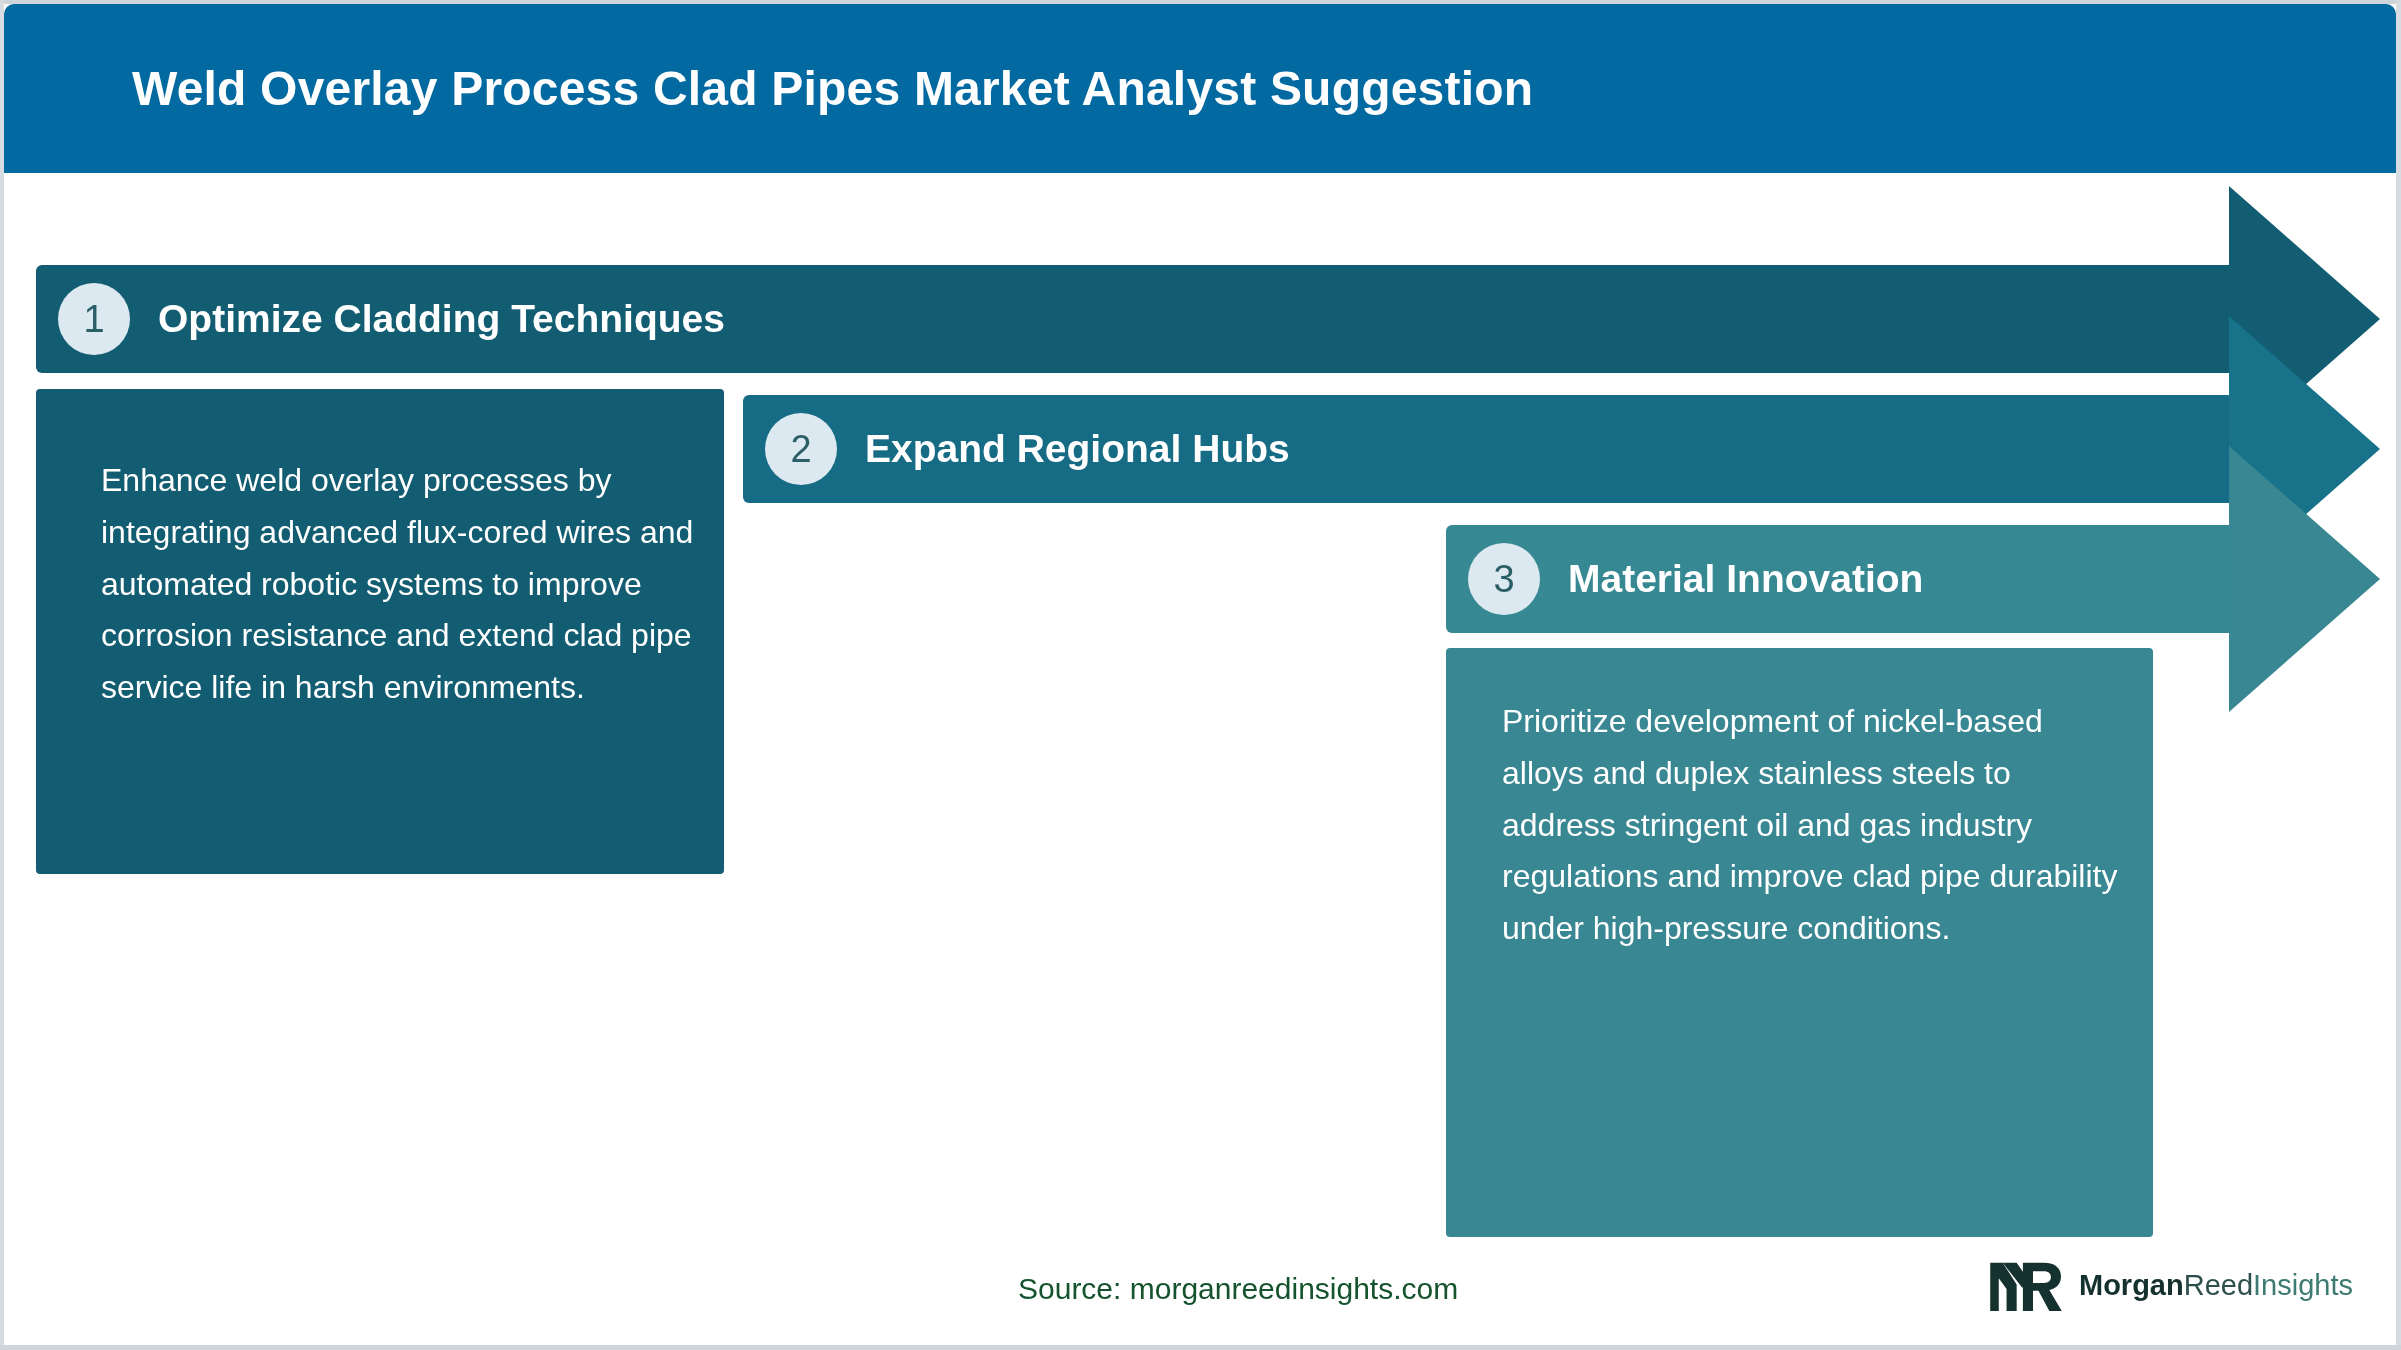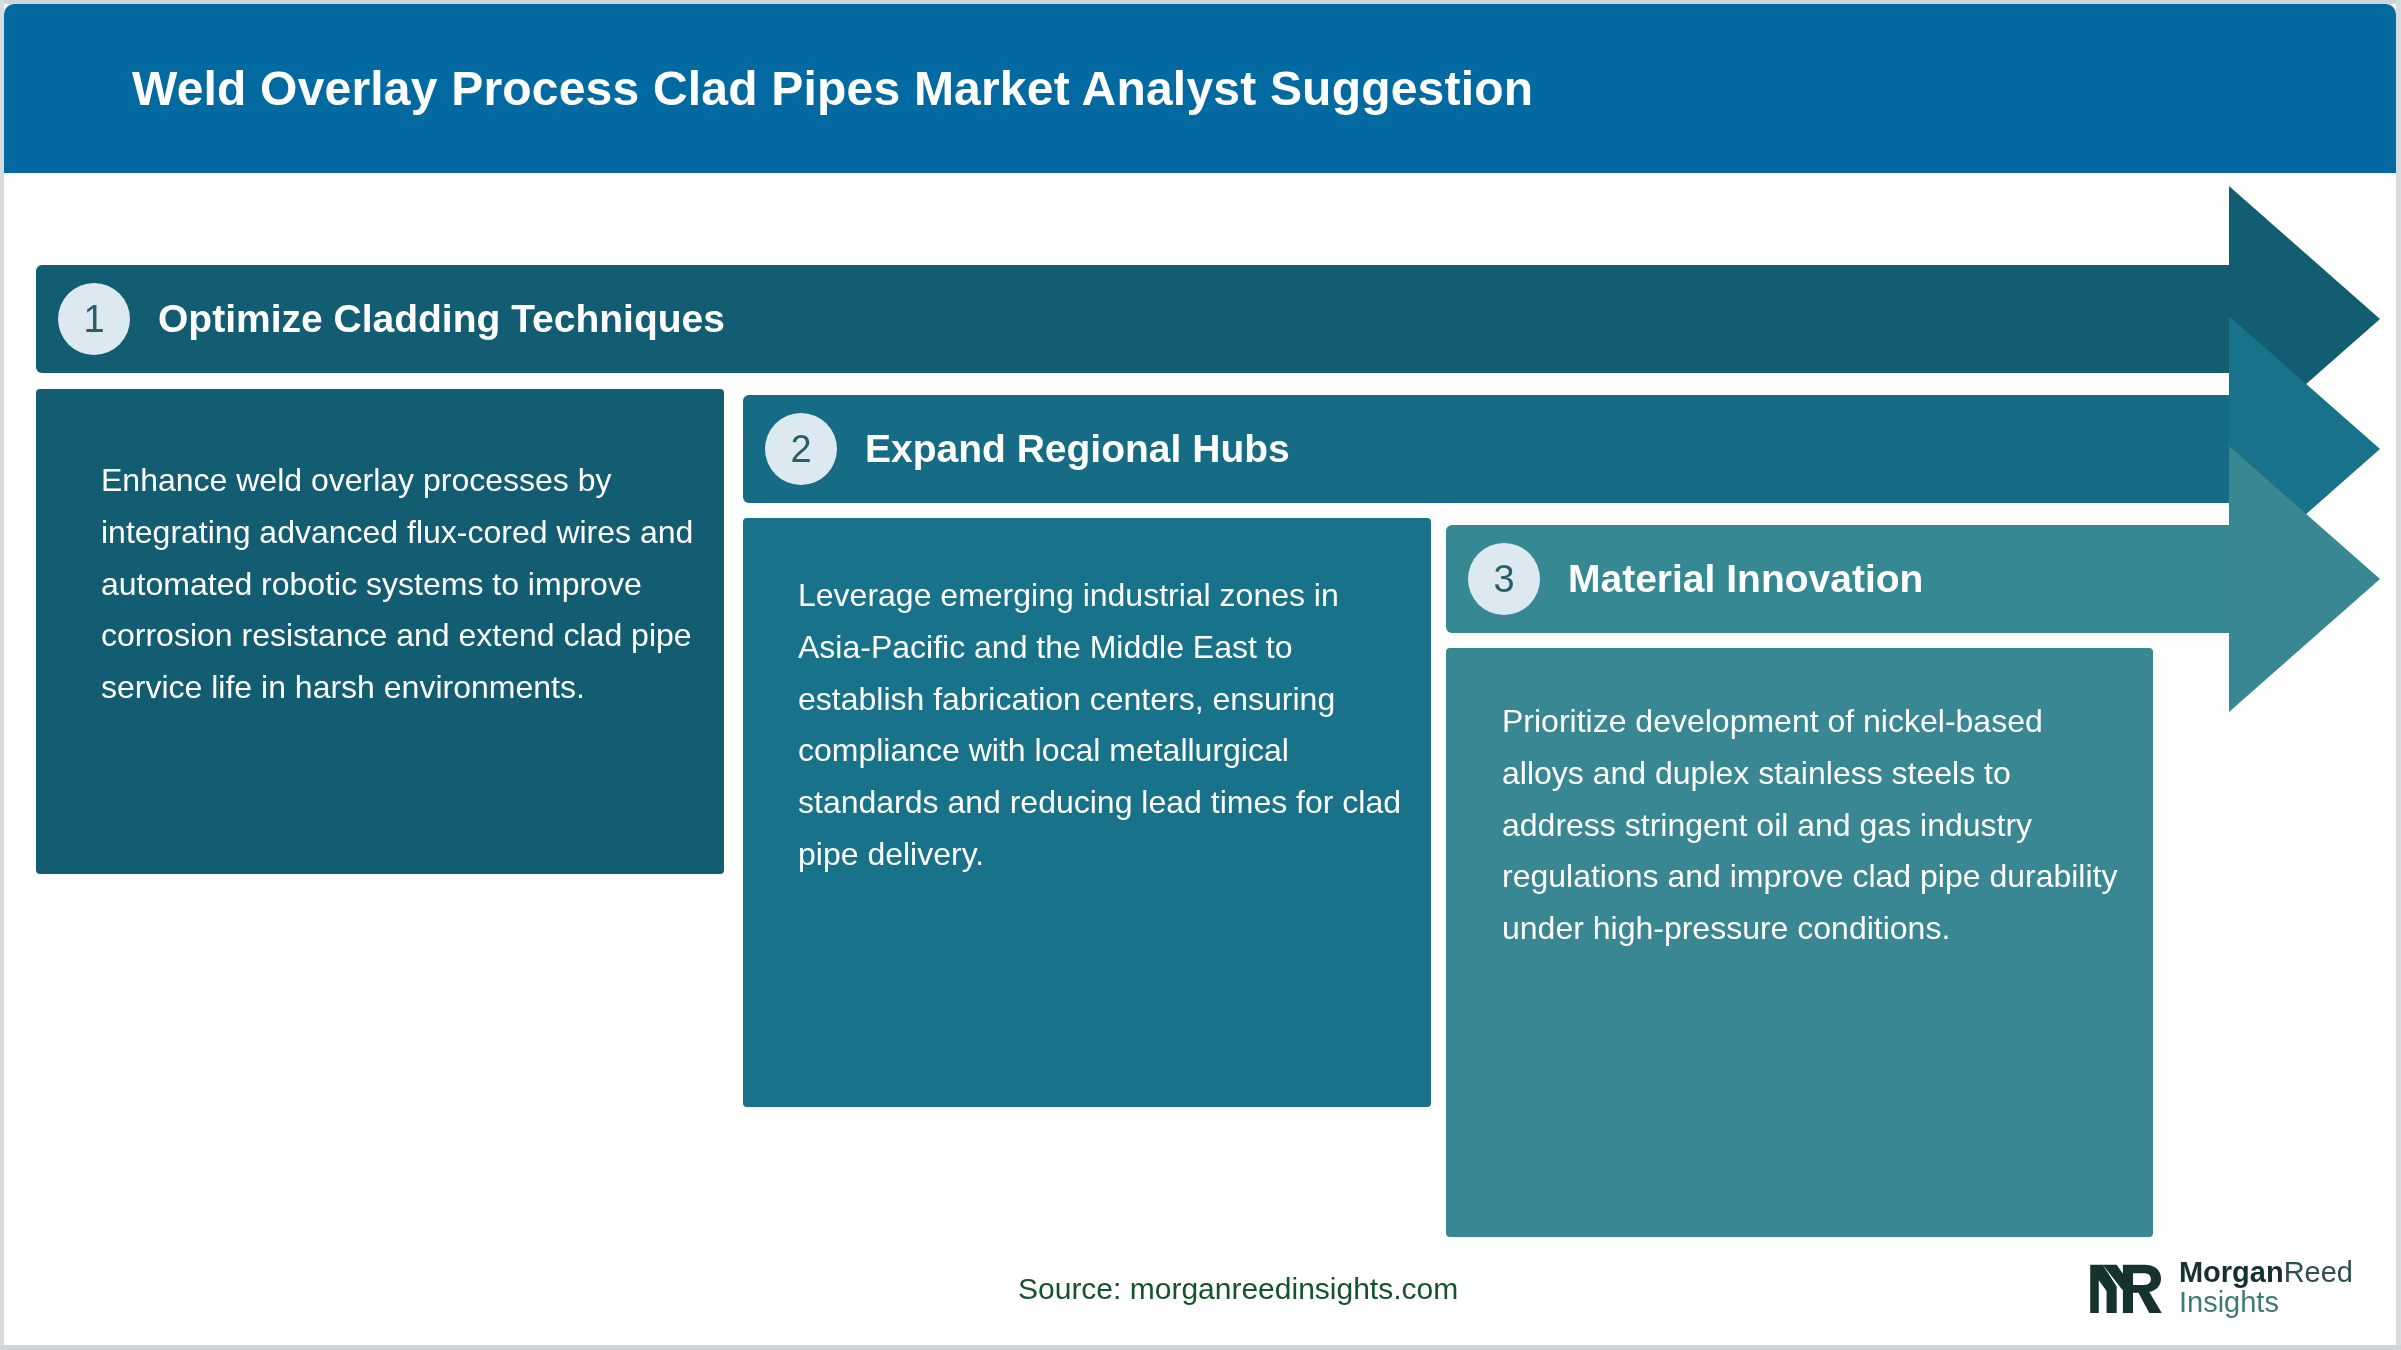--- a/index.html
+++ b/index.html
@@ -205,21 +205,20 @@
     align-items: center;
     gap: 14px;
   }
   .logo-mark {
     width: 78px;
     height: 56px;
     flex: none;
   }
   .logo-words {
     display: flex;
-    flex-direction: column;
     line-height: 1.02;
   }
   .logo-line-1 {
     font-size: 29px;
     white-space: nowrap;
   }
   .logo-morgan {
     color: #14302f;
     font-weight: bold;
   }
@@ -260,23 +259,20 @@
     <div class="badge">1</div>
     <div class="step-title">Optimize Cladding Techniques</div>
   </div>
   <div class="panel panel-1">
     <div class="panel-text">Enhance weld overlay processes by integrating advanced flux-cored wires and automated robotic systems to improve corrosion resistance and extend clad pipe service life in harsh environments.</div>
   </div>
 
   <div class="step-bar bar-2">
     <div class="badge">2</div>
     <div class="step-title">Expand Regional Hubs</div>
-  </div>
-  <div class="panel panel-2">
-    <div class="panel-text">Leverage emerging industrial zones in Asia-Pacific and the Middle East to establish fabrication centers, ensuring compliance with local metallurgical standards and reducing lead times for clad pipe delivery.</div>
   </div>
 
   <div class="step-bar bar-3">
     <div class="badge">3</div>
     <div class="step-title">Material Innovation</div>
   </div>
   <div class="panel panel-3">
     <div class="panel-text">Prioritize development of nickel-based alloys and duplex stainless steels to address stringent oil and gas industry regulations and improve clad pipe durability under high-pressure conditions.</div>
   </div>
 

